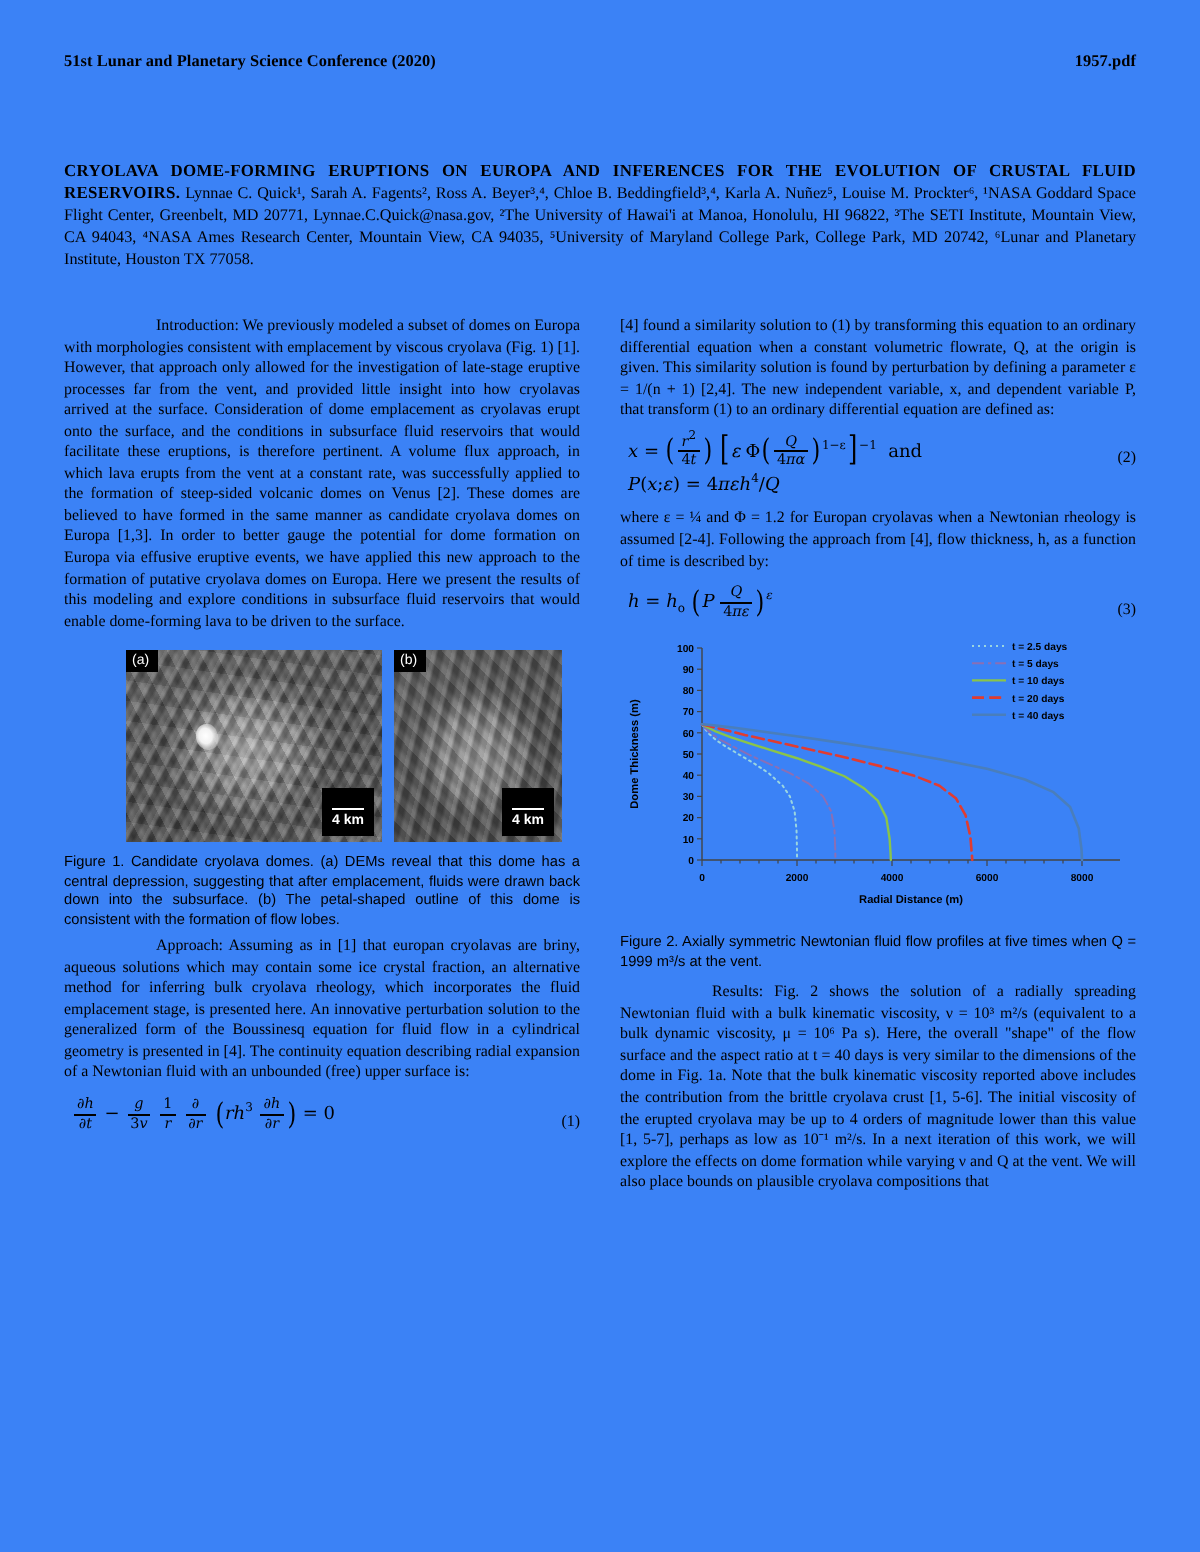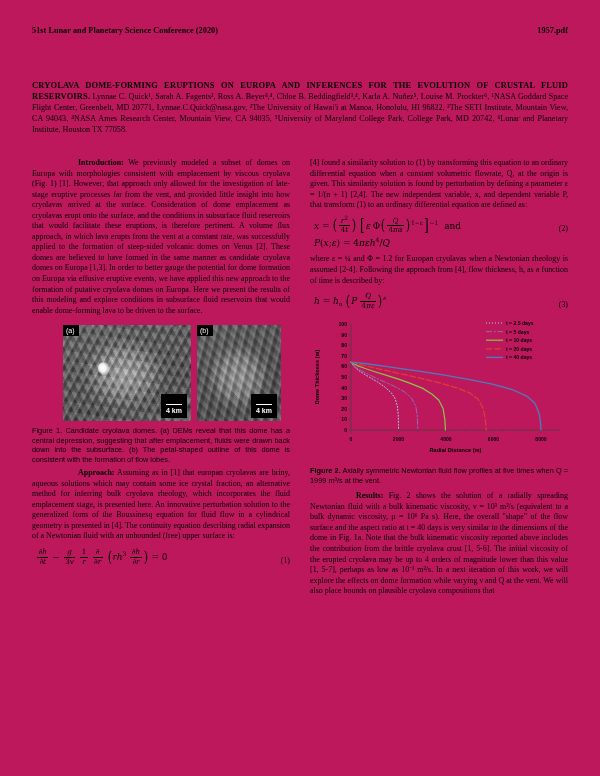--- a/index.html
+++ b/index.html
@@ -12,21 +12,21 @@
     height: 776px;
     font-family: "Liberation Serif", serif;
     color: #000000;
     position: relative;
     overflow: hidden;
   }
   .page {
     position: absolute;
     left: 0; top: 0;
     width: 600px; height: 776px;
-    background: #be185d;
+    background: #3b82f6;
   }
   
   .runhead {
     position: absolute;
     left: 32px;
     top: 26px;
     width: 536px;
     display: flex;
     justify-content: space-between;
     font-family: "Liberation Serif", serif;
@@ -57,21 +57,21 @@
     width: 258px;
     font-size: 7.95px;
     line-height: 10.55px;
     text-align: justify;
     hyphens: none;
   }
   .col.left  { left: 32px; }
   .col.right { left: 310px; }
   p { margin: 0; }
   p.indent { text-indent: 14px; }
-  .shead { font-weight: bold; padding-left: 32px; }
+  .shead { font-weight: normal; padding-left: 32px; }
   
   .fig1wrap {
     margin-top: 9px;
     margin-bottom: 4px;
   }
   .fig1imgs {
     display: flex;
     gap: 6px;
     justify-content: center;
     padding-left: 26px;
@@ -191,21 +191,21 @@
   .chart { position: relative; width: 258px; height: 145px; }
   .chartsvg { display: block; }
   .fig2cap {
     font-family: "Liberation Sans", sans-serif;
     font-size: 7.35px;
     line-height: 9.5px;
     text-align: justify;
     margin-top: 3px;
     margin-bottom: 6px;
   }
-  .fig2cap b { font-weight: bold; }
+  .fig2cap b { font-weight: normal; }
   .axlabel {
     font-family: "Liberation Sans", sans-serif;
     font-weight: bold;
     font-size: 5.6px;
     fill: #000;
   }
   .ticklabel {
     font-family: "Liberation Sans", sans-serif;
     font-weight: bold;
     font-size: 5.1px;

